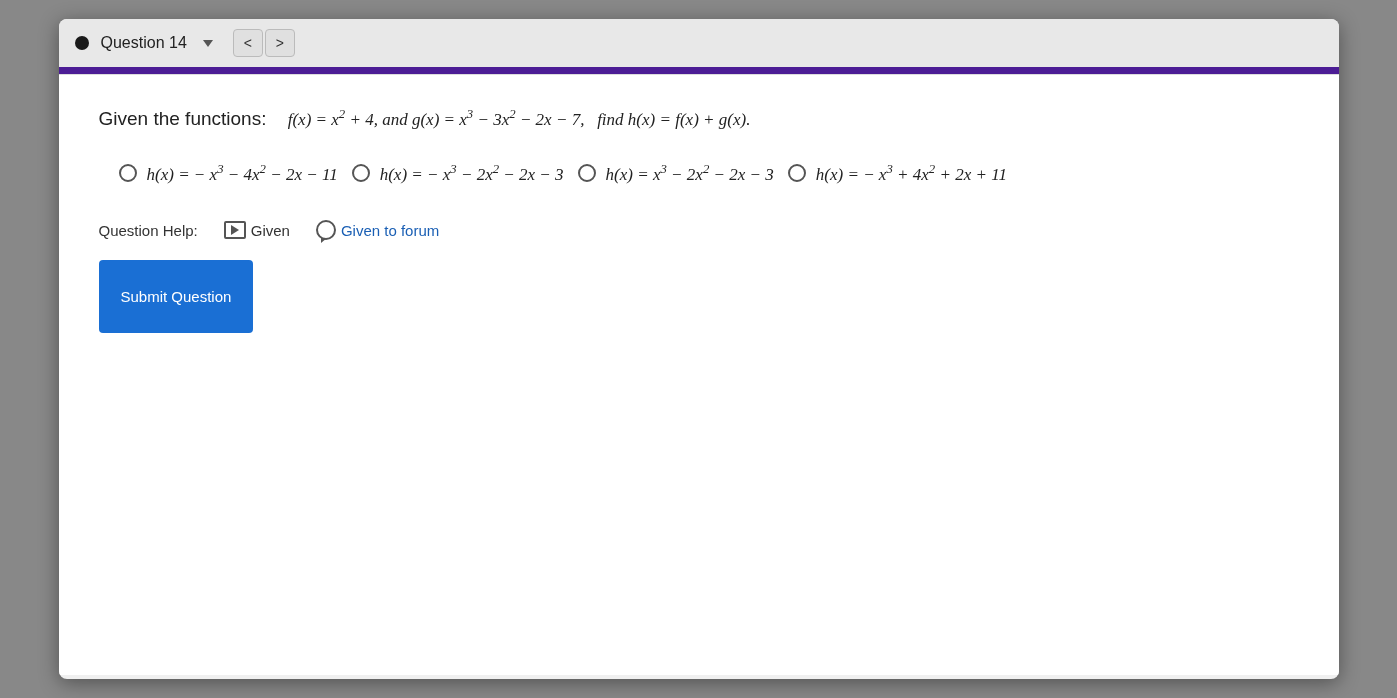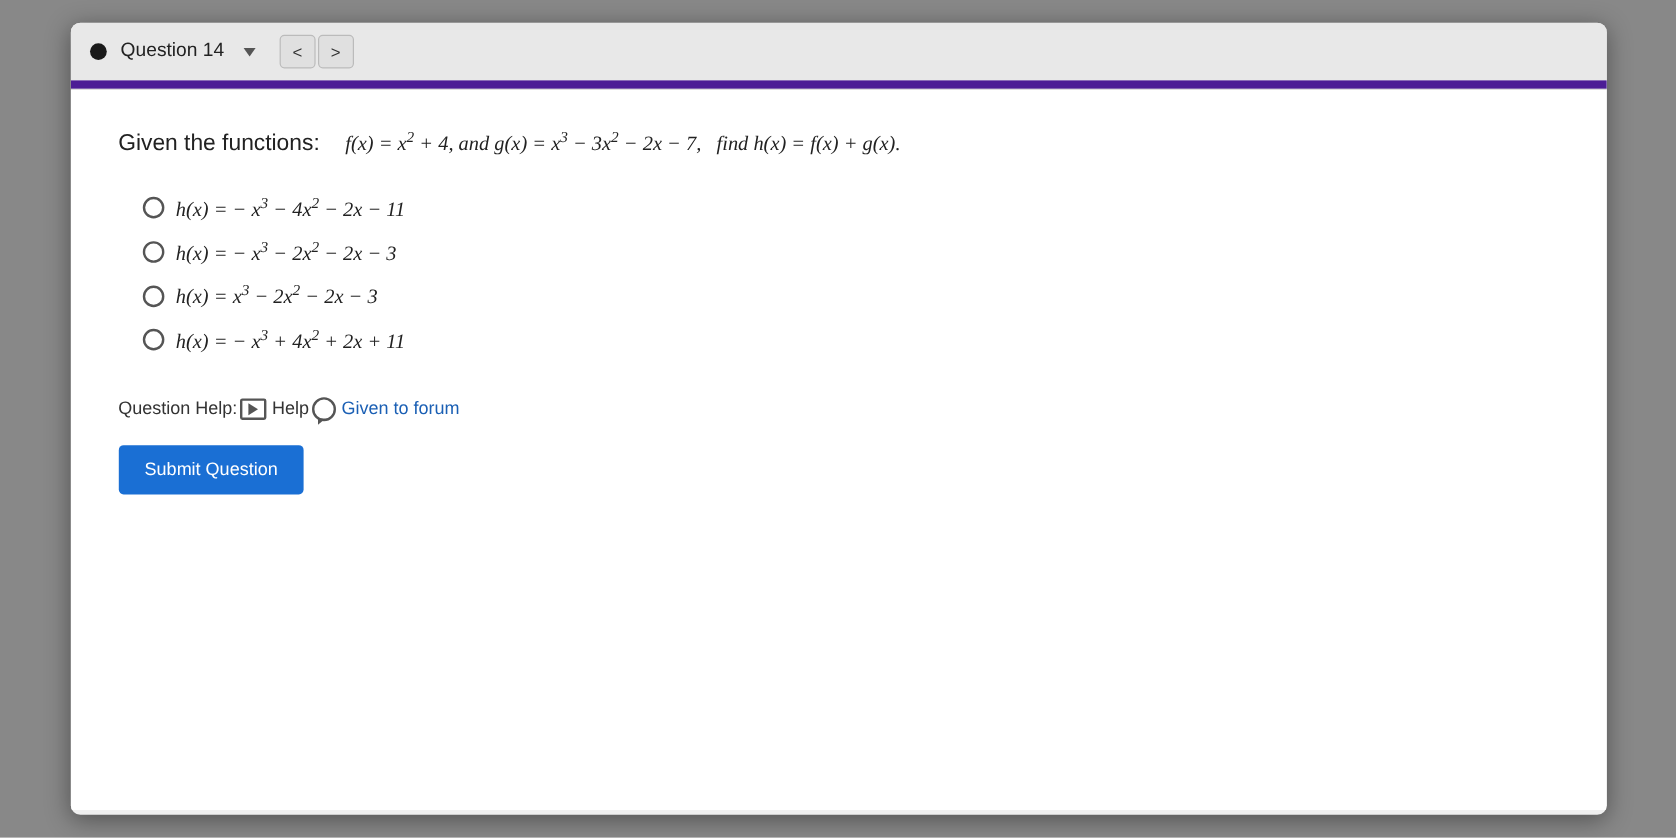--- a/index.html
+++ b/index.html
@@ -90,21 +90,21 @@
       line-height: 1.5;
     }
 
     .problem-statement .math-label {
       font-family: Arial, sans-serif;
       font-size: 19px;
     }
 
     .choices {
       display: flex;
-      flex-direction: column;
+      flex-direction: row;
       gap: 14px;
       margin-left: 20px;
       margin-bottom: 36px;
     }
 
     .choice-item {
       display: flex;
       align-items: center;
       gap: 10px;
       font-size: 17px;
@@ -117,21 +117,21 @@
       height: 18px;
       border: 2px solid #555;
       border-radius: 50%;
       flex-shrink: 0;
       background: white;
     }
 
     .question-help {
       display: flex;
       align-items: center;
-      gap: 2px;
+      gap: 26px;
       font-family: Arial, sans-serif;
       font-size: 15px;
       color: #333;
       margin-bottom: 20px;
     }
 
     .video-icon {
       display: inline-flex;
       align-items: center;
       justify-content: center;
@@ -192,21 +192,21 @@
       text-decoration: none;
       color: #1a5fb4;
       cursor: pointer;
     }
 
     .submit-btn {
       background: #1a6fd4;
       color: white;
       border: none;
       border-radius: 4px;
-      padding: 12px 22px;
+      padding: 28px 22px;
       font-family: Arial, sans-serif;
       font-size: 15px;
       font-weight: 500;
       cursor: pointer;
     }
 
     
     .math {
       font-family: 'Times New Roman', Times, serif;
       font-style: italic;
@@ -285,21 +285,21 @@
 
 
     </div>
 
     
     <div class="question-help">
       <span>Question Help:</span>
 
       <div class="video-link">
         <div class="video-icon"></div>
-        <span>Help</span>
+        <span>Given</span>
       </div>
 
       <div class="post-link">
         <div class="forum-icon"></div>
         <span>Given to forum</span>
       </div>
     </div>
 
     
     <button class="submit-btn">Submit Question</button>

